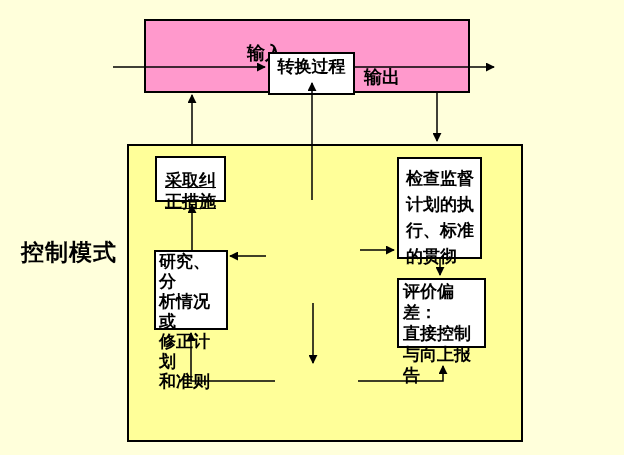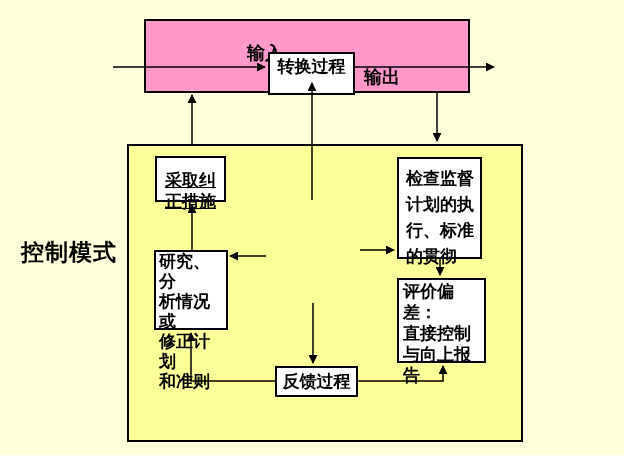--- a/index.html
+++ b/index.html
@@ -13,21 +13,21 @@
   .zone{border:2px solid #000;}
   .pink-zone{left:144px;top:19px;width:326px;height:74px;background:#FF99CC;}
   .yellow-zone{left:127px;top:144px;width:396px;height:298px;background:#FFFF99;}
   .node{
     background:#FFFFFF;border:2px solid #000;
     font-size:17px;line-height:20px;white-space:pre-line;
   }
   .node-corrective{left:155px;top:156px;width:71px;height:46px;text-align:center;padding-top:12px;line-height:21px;text-decoration:underline;}
   .node-research{left:154px;top:250px;width:74px;height:80px;padding:0 0 4px 3px;}
   .node-inspect{left:397px;top:157px;width:85px;height:102px;padding:7px 0 0 7px;line-height:26px;}
-  .node-evaluate{left:397px;top:278px;width:89px;height:85px;padding:1px 0 0 4px;line-height:21px;}
+  .node-evaluate{left:397px;top:278px;width:89px;height:70px;padding:1px 0 0 4px;line-height:21px;}
   .node-process{left:268px;top:52px;width:87px;height:43px;text-align:center;line-height:25px;white-space:nowrap;}
   .node-feedback{left:275px;top:366px;width:83px;height:31px;text-align:center;line-height:28px;white-space:nowrap;}
   .ellipse{
     left:267px;top:200px;width:92px;height:102px;
     background:#EF135F;border:2px solid #000;border-radius:50%;
     display:flex;align-items:center;justify-content:center;
     font-size:17px;
   }
   .lbl{font-size:18px;white-space:nowrap;}
   .lbl-controlled{left:272px;top:26px;}
@@ -60,21 +60,20 @@
 修正计划
 和准则</div>
   <div class="abs node node-inspect">检查监督
 计划的执
 行、标准
 的贯彻</div>
   <div class="abs node node-evaluate">评价偏差：
 直接控制
 与向上报
 告</div>
-  <div class="abs node node-feedback">反馈过程</div>
 
 
   <svg class="wires" width="624" height="455">
     <defs>
       <marker id="ah" viewBox="0 0 10 10" refX="9" refY="5" markerWidth="6" markerHeight="6" orient="auto-start-reverse">
         <path d="M0,0 L10,5 L0,10 z" fill="#000"></path>
       </marker>
     </defs>
 
     <line x1="113" y1="67" x2="265" y2="67" marker-end="url(#ah)"></line>

